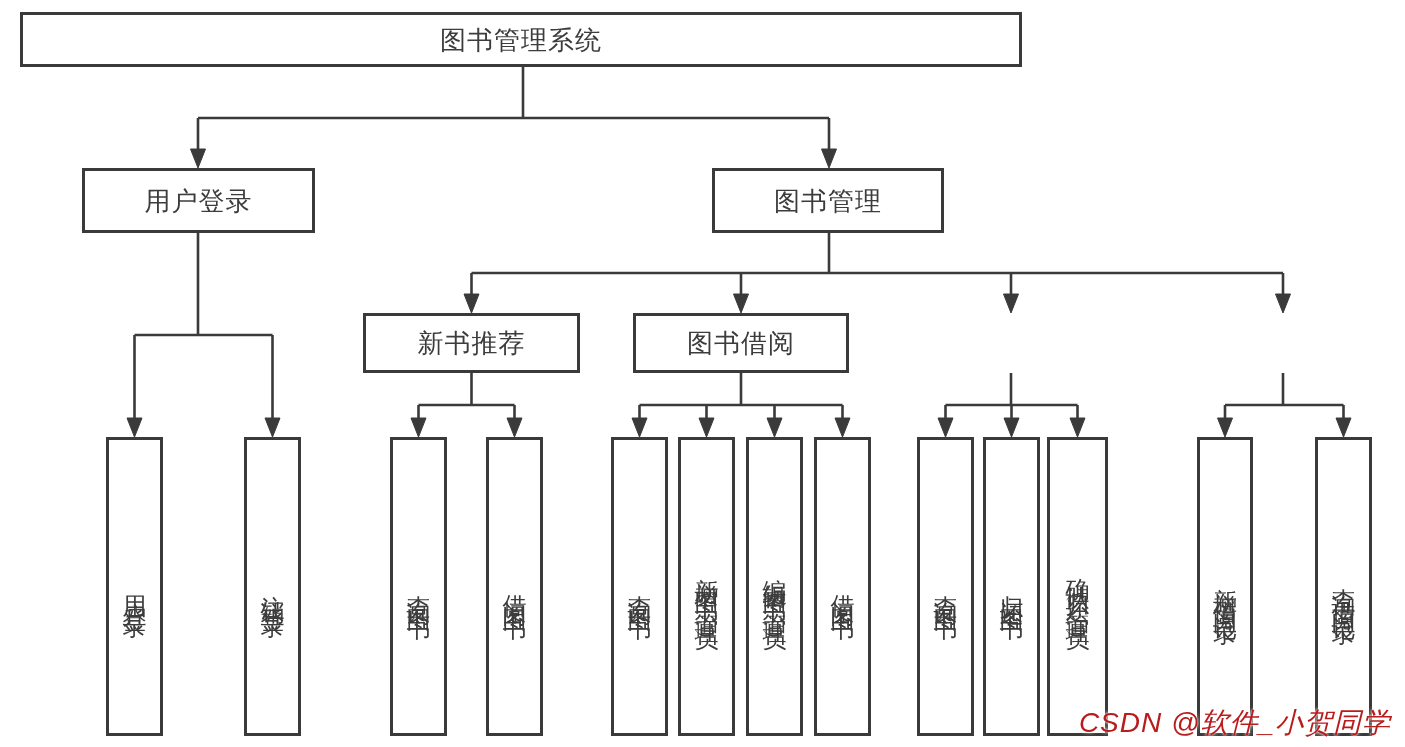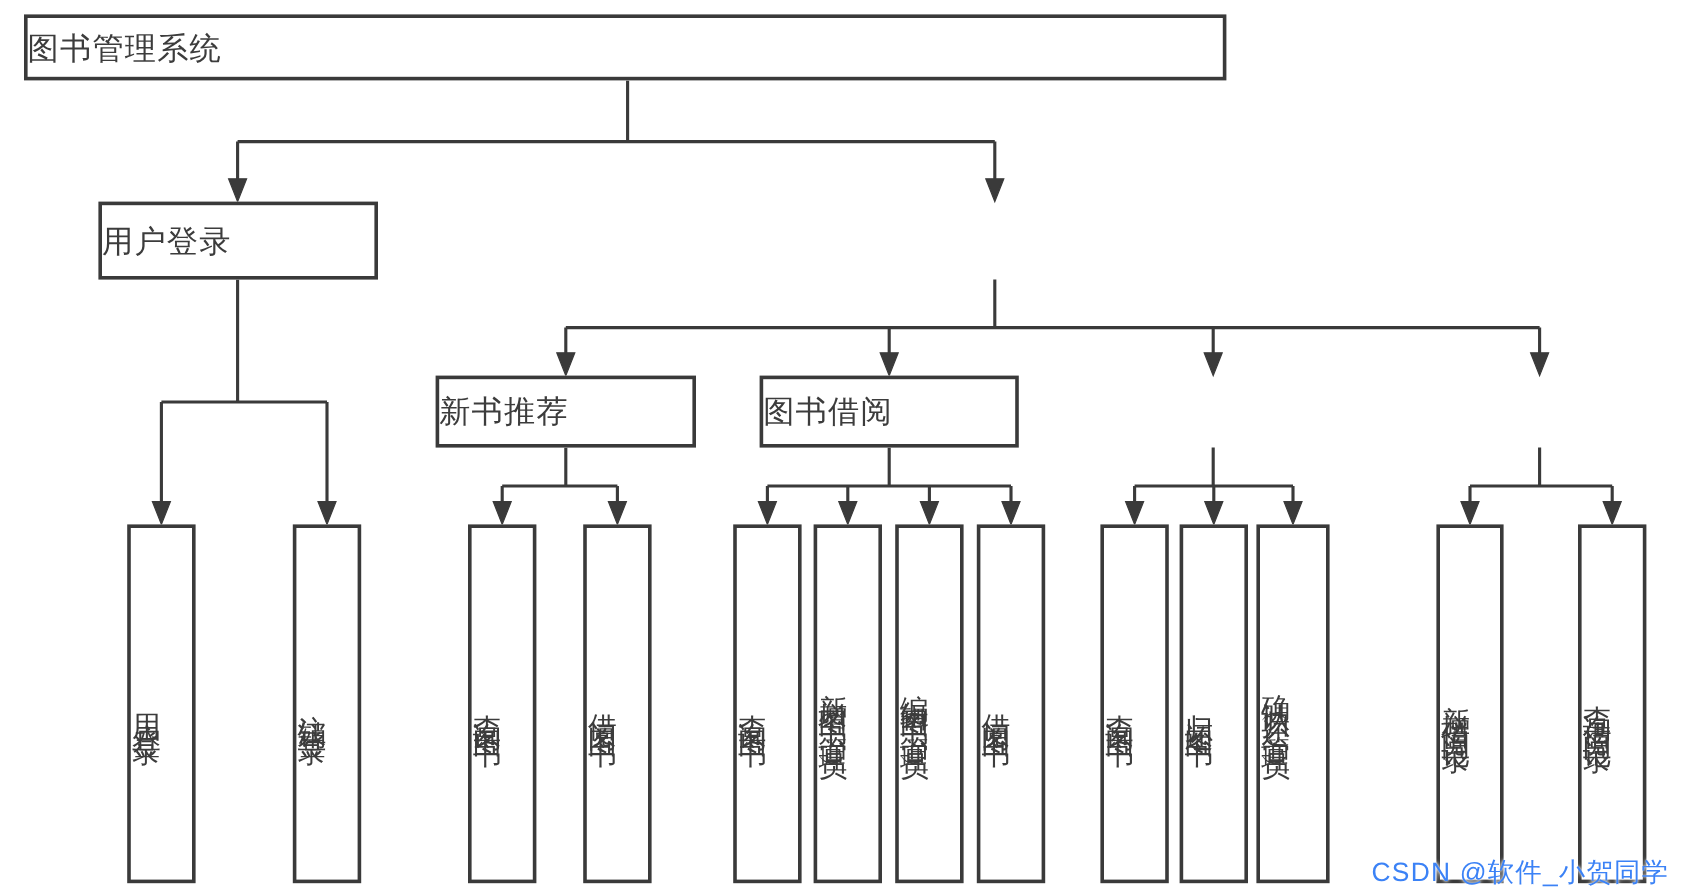--- a/index.html
+++ b/index.html
@@ -12,21 +12,21 @@
     color:#3c3c3c;
   }
   #connectors{position:absolute;left:0;top:0;width:1405px;height:747px;z-index:1;}
   #connectors path{stroke:#3a3a3a;stroke-width:2.6;fill:none;}
   #connectors polygon{fill:#3a3a3a;stroke:#3a3a3a;stroke-width:1;}
   .node{
     position:absolute;
     box-sizing:border-box;
     background:#ffffff;
     border:3px solid #3a3a3a;
-    display:flex;align-items:center;
+    display:flex;align-items:center;justify-content:center;
     z-index:2;
   }
   .hlabel{
     font-size:26px;
     line-height:1;
     letter-spacing:1px;
     white-space:nowrap;
   }
   .vlabel{
     writing-mode:vertical-rl;
@@ -34,25 +34,26 @@
     font-size:24px;
     line-height:1;
     letter-spacing:7px;
     margin-bottom:-7px;
     white-space:nowrap;
   }
   #watermark{
     position:absolute;
     right:14px;bottom:5px;
     z-index:3;
-    font-size:22px;
-    color:#3b82f6;
+    font-size:28px;
+    color:#b91c1c;
     letter-spacing:1px;
     text-shadow:0 0 2px #ffffff,0 0 4px #ffffff;
     white-space:nowrap;
+    font-style:italic;
   }
 </style>
 </head>
 <body>
 
 <div id="canvas">
 
   <svg id="connectors" viewBox="0 0 1405 747" xmlns="http://www.w3.org/2000/svg">
 
     <path d="M523 67 V118 M198 118 H829 M198 118 V151 M829 118 V151"></path>
@@ -88,20 +89,23 @@
     <polygon points="1217.5,418 1232.5,418 1225,437"></polygon>
     <polygon points="1336,418 1351,418 1343.5,437"></polygon>
   </svg>
 
   <div class="node" style="left:20px;top:12px;width:1002px;height:55px">
     <span class="hlabel">图书管理系统</span>
   </div>
 
   <div class="node" style="left:82px;top:168px;width:233px;height:65px">
     <span class="hlabel">用户登录</span>
+  </div>
+  <div class="node" style="left:712px;top:168px;width:232px;height:65px">
+    <span class="hlabel">图书管理</span>
   </div>
 
   <div class="node" style="left:633px;top:313px;width:216px;height:60px">
     <span class="hlabel">图书借阅</span>
   </div>
   <div class="node" style="left:363px;top:313px;width:217px;height:60px">
     <span class="hlabel">新书推荐</span>
   </div>
 
   <div class="node" style="left:106px;top:437px;width:57px;height:299px">

